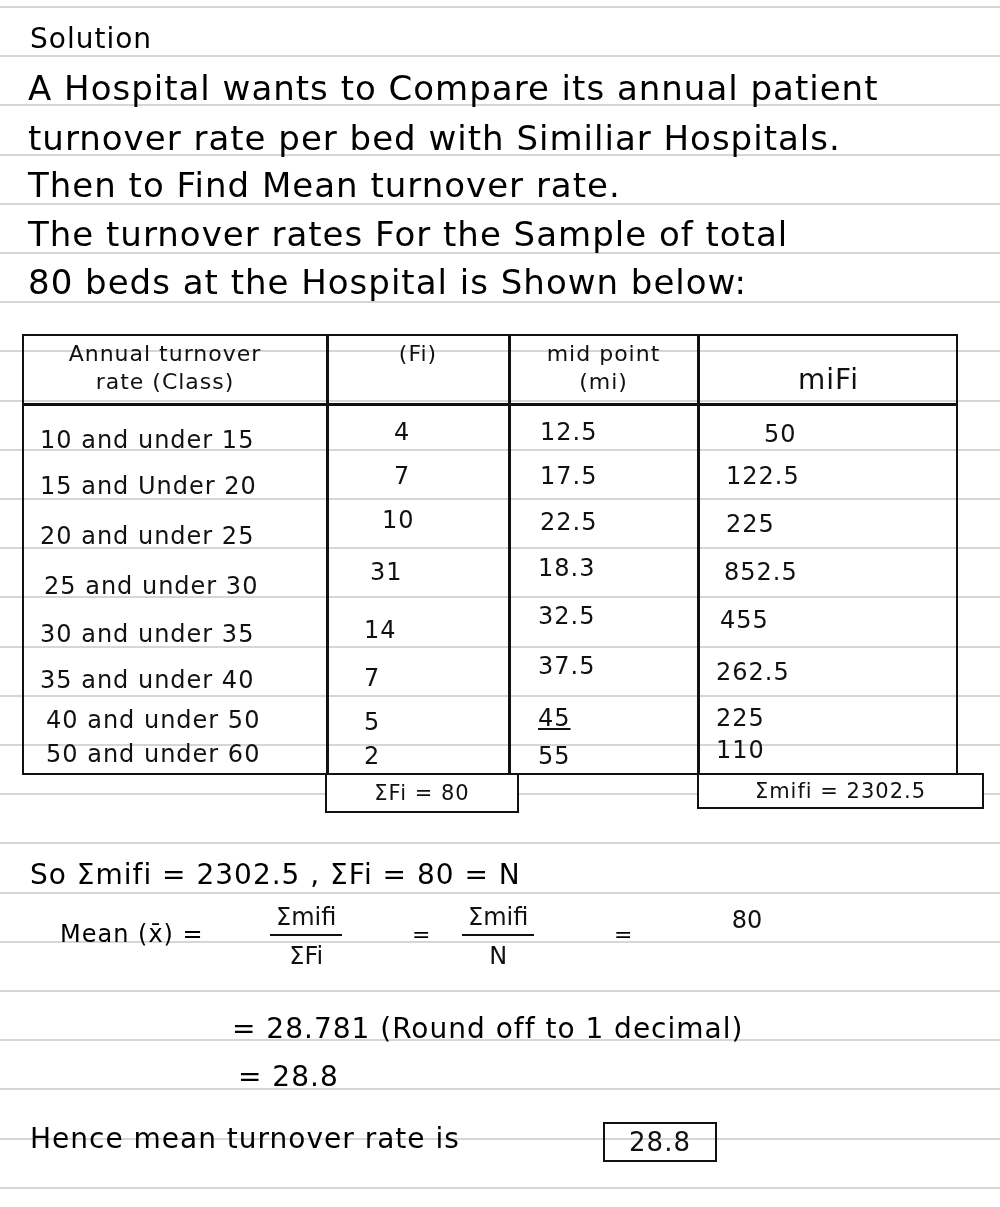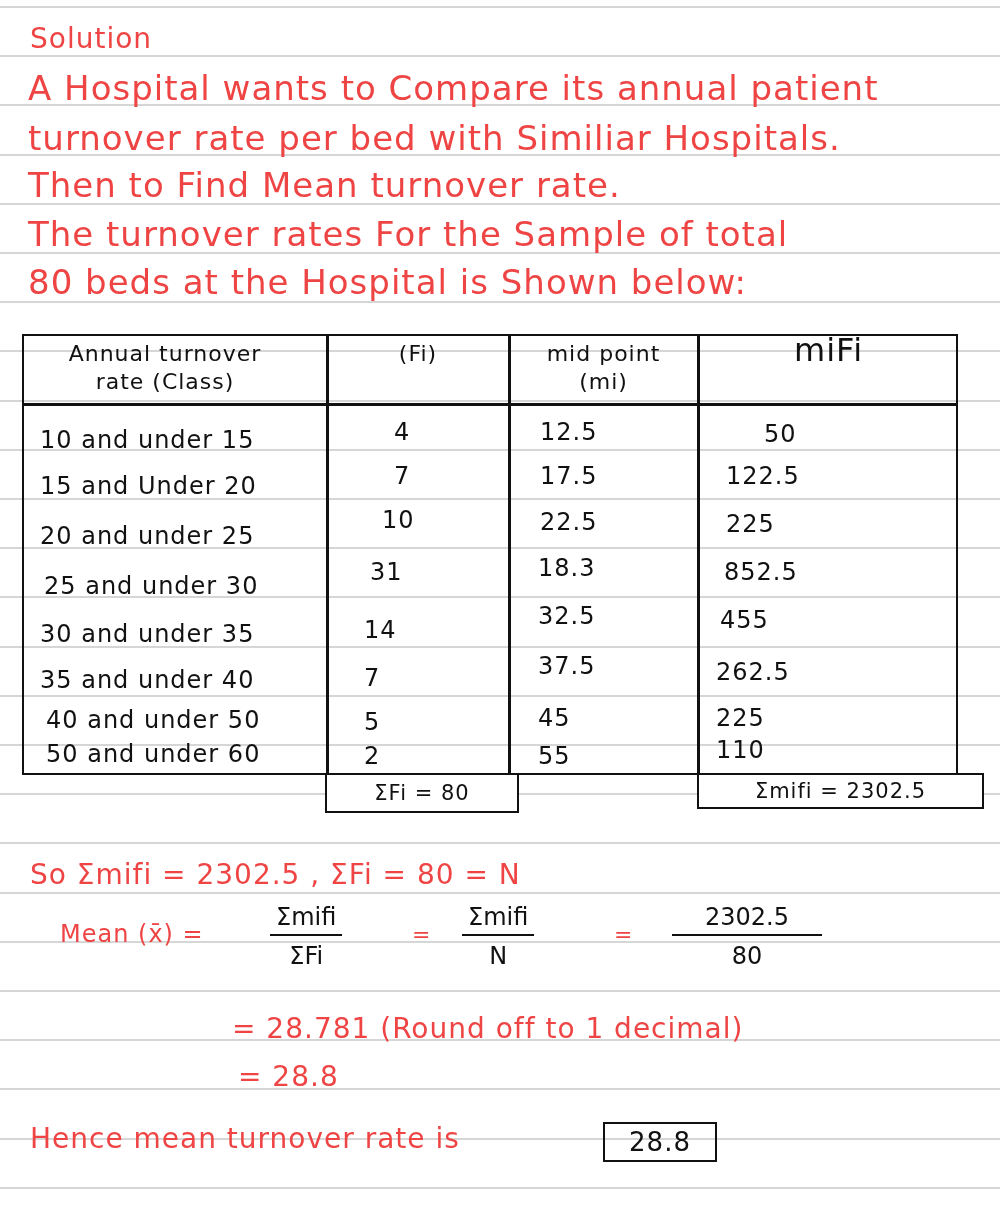--- a/index.html
+++ b/index.html
@@ -11,21 +11,21 @@
   }
   .rules {
     position: absolute; left: 0; top: 0; width: 1000px; height: 1207px;
     background-image: repeating-linear-gradient(to bottom,
       transparent 0px, transparent 6px, #d6d6d6 6px, #d6d6d6 8px, transparent 8px, transparent 49.2px);
     z-index: 0;
   }
   .hw {
     position: absolute; white-space: nowrap; z-index: 2;
     font-family: "DejaVu Sans", sans-serif;
-    color: #ef4444;
+    color: #000000;
     letter-spacing: 1px;
   }
   .big { font-size: 34px; }
   .mid { font-size: 28px; }
   .sm  { font-size: 22px; }
 
   .table {
     position: absolute; left: 22px; top: 334px; width: 936px; height: 441px;
     border: 2.5px solid #111; box-sizing: border-box; z-index: 1; background: transparent;
   }
@@ -69,21 +69,21 @@
     <div>Annual turnover</div>
     <div>rate (Class)</div>
   </div>
   <div class="hdr" style="left:304px; top:4px; width:180px;">
     <div>(Fi)</div>
   </div>
   <div class="hdr" style="left:486px; top:4px; width:187px;">
     <div>mid point</div>
     <div>(mi)</div>
   </div>
-  <div class="hdr" style="left:675px; top:0; width:259px; font-size:32px;">
+  <div class="hdr" style="left:675px; top:30px; width:259px; font-size:28px;">
     <div>miFi</div>
   </div>
 
   <div>
     <div class="cell" style="left:16px; top:90px;">10 and under 15</div>
     <div class="cell" style="left:370px; top:82px;">4</div>
     <div class="cell" style="left:516px; top:82px;">12.5</div>
     <div class="cell" style="left:740px; top:84px;">50</div>
   </div>
   <div>
@@ -112,21 +112,21 @@
   </div>
   <div>
     <div class="cell" style="left:16px; top:330px;">35 and under 40</div>
     <div class="cell" style="left:340px; top:328px;">7</div>
     <div class="cell" style="left:514px; top:316px;">37.5</div>
     <div class="cell" style="left:692px; top:322px;">262.5</div>
   </div>
   <div>
     <div class="cell" style="left:22px; top:370px;">40 and under 50</div>
     <div class="cell" style="left:340px; top:372px;">5</div>
-    <div class="cell" style="left:514px; top:368px;">45</div>
+    <div class="cell" style="left:514px; top:368px;text-decoration:underline;">45</div>
     <div class="cell" style="left:692px; top:368px;">225</div>
   </div>
   <div>
     <div class="cell" style="left:22px; top:404px;">50 and under 60</div>
     <div class="cell" style="left:340px; top:406px;">2</div>
     <div class="cell" style="left:514px; top:406px;">55</div>
     <div class="cell" style="left:692px; top:400px;">110</div>
   </div>
 </div>
 
@@ -140,21 +140,20 @@
   <span class="num">Σmifi</span>
   <span class="den">ΣFi</span>
 </div>
 <div class="hw sm" style="left:412px; top:922px;">=</div>
 <div class="frac" style="left:462px; top:900px;">
   <span class="num">Σmifi</span>
   <span class="den">N</span>
 </div>
 <div class="hw sm" style="left:614px; top:922px;">=</div>
 <div class="frac" style="left:672px; top:900px; width:150px;">
-  <span class="num">2302.5</span>
   <span class="den">80</span>
 </div>
 
 <div class="hw mid" style="left:232px; top:1012px;">= 28.781 (Round off to 1 decimal)</div>
 <div class="hw mid" style="left:238px; top:1060px;">= 28.8</div>
 
 <div class="hw mid" style="left:30px; top:1122px;">Hence mean turnover rate is</div>
 <div class="ansbox">28.8</div>
 
 </body></html>

